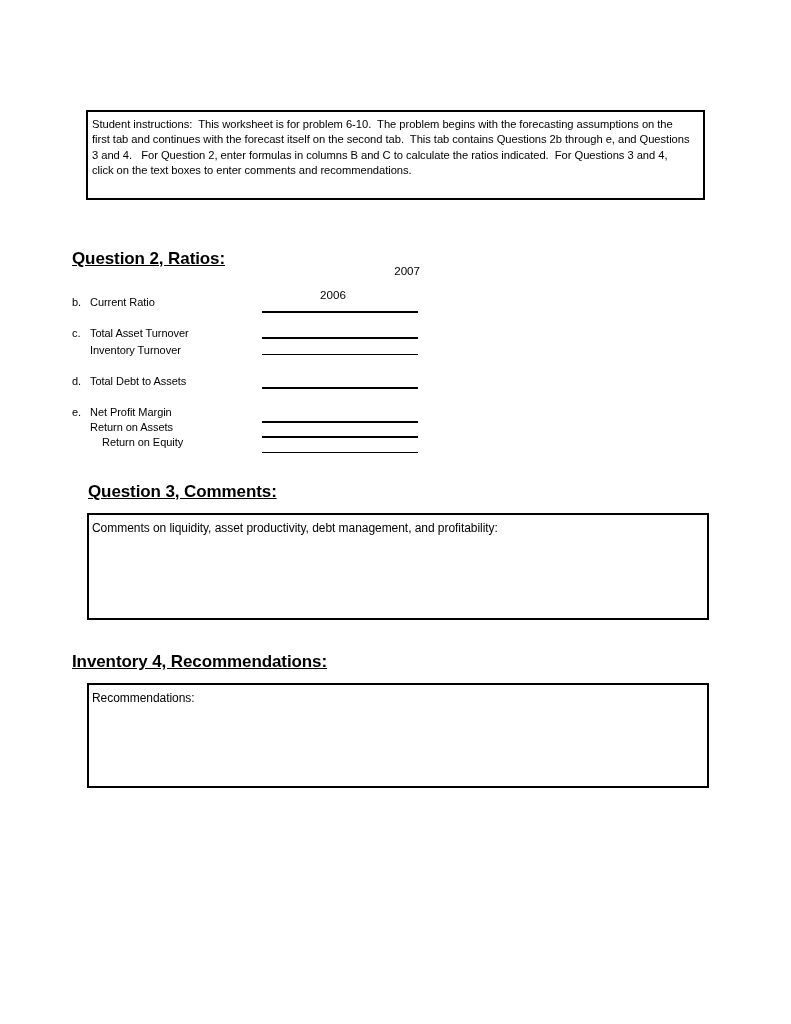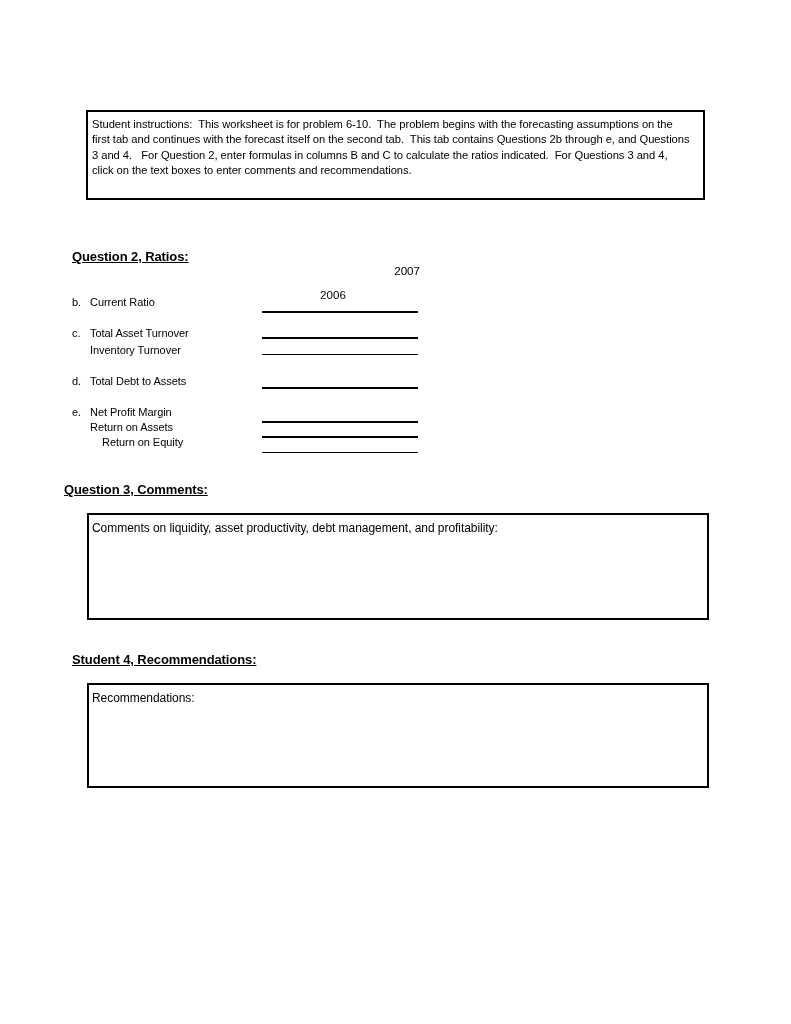--- a/index.html
+++ b/index.html
@@ -42,28 +42,28 @@
     font-size: 11.2px;
     line-height: 15.4px;
     letter-spacing: -0.05px;
     white-space: pre-wrap;
     text-align: left;
   }
 
   
   .section-heading {
     position: absolute;
-    font-size: 13px;
+    font-size: 17px;
     font-weight: bold;
     text-decoration: underline;
     white-space: nowrap;
     letter-spacing: -0.1px;
   }
   #q2-heading { left: 72px; top: 249px; }
-  #q3-heading { left: 64px; top: 482px; }
+  #q3-heading { left: 88px; top: 482px; }
   #q4-heading { left: 72px; top: 652px; }
 
   
   .year-header {
     position: absolute;
     top: 264px;
     font-size: 11.6px;
     width: 46px;
     text-align: center;
     white-space: nowrap;
@@ -165,19 +165,19 @@
     <span>Return on Equity</span>
   </div>
   <div class="answer-line thin" style="top:452px;"></div>
 
   <div class="section-heading" id="q3-heading">Question 3, Comments:</div>
 
   <div class="text-entry-box" id="comments-box">
     <div class="text-entry-prompt">Comments on liquidity, asset productivity, debt management, and profitability:</div>
   </div>
 
-  <div class="section-heading" id="q4-heading">Student 4, Recommendations:</div>
+  <div class="section-heading" id="q4-heading">Inventory 4, Recommendations:</div>
 
   <div class="text-entry-box" id="recommendations-box">
     <div class="text-entry-prompt">Recommendations:</div>
   </div>
 
 </div>
 
 </body></html>

